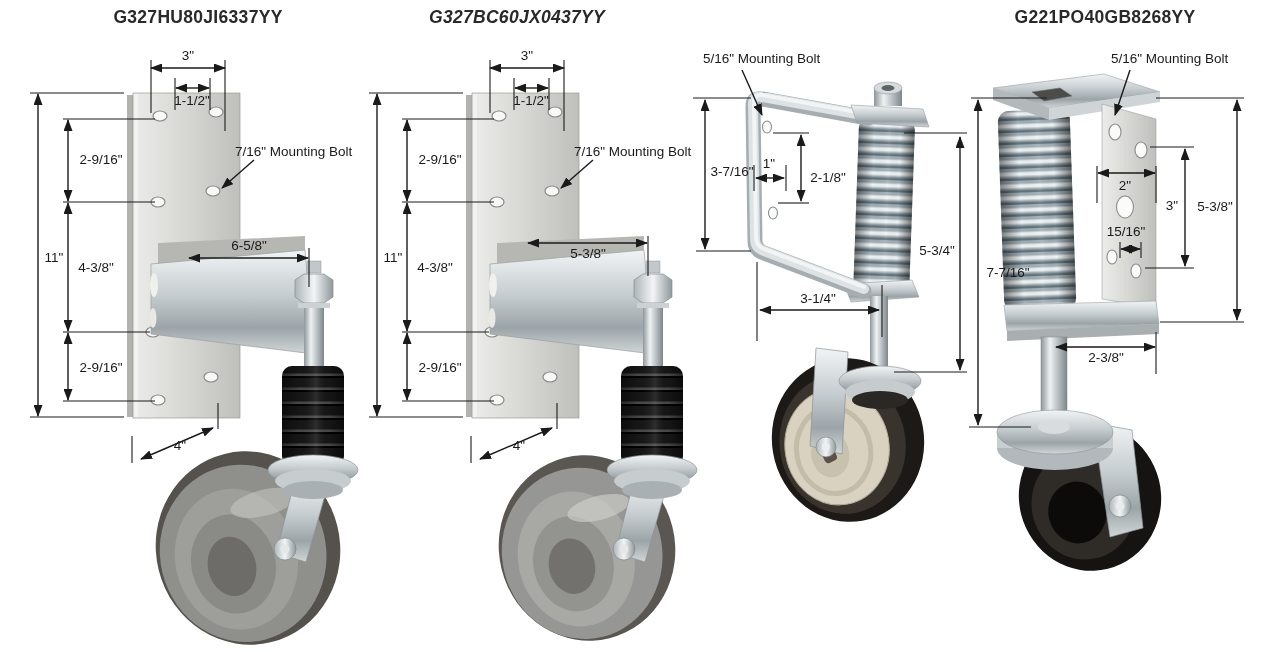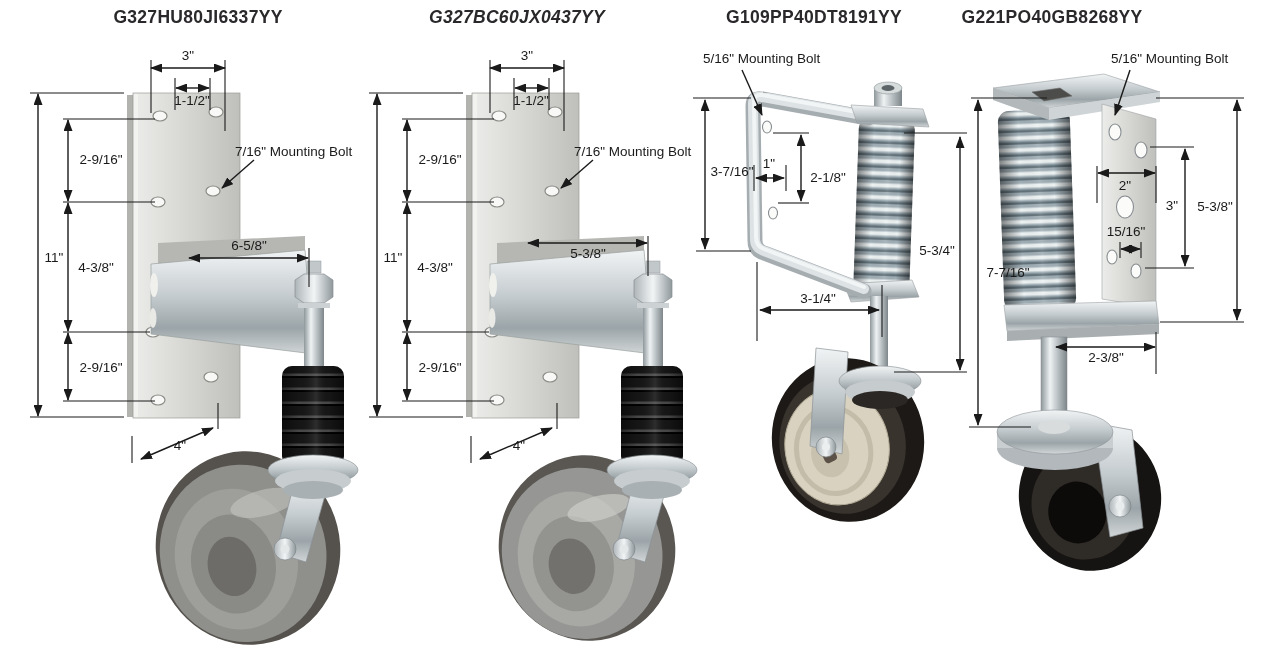--- a/index.html
+++ b/index.html
@@ -371,29 +371,28 @@
 <div class="lbl" style="left:519px;top:56px;">3"</div>
 <div class="lbl" style="left:523px;top:101px;">1-1/2"</div>
 <div class="lbl" style="left:432px;top:160px;">2-9/16"</div>
 <div class="lbl" style="left:385px;top:258px;">11"</div>
 <div class="lbl" style="left:427px;top:268px;">4-3/8"</div>
 <div class="lbl" style="left:432px;top:368px;">2-9/16"</div>
 <div class="lbl" style="left:580px;top:254px;">5-3/8"</div>
 <div class="lbl" style="left:511px;top:446px;">4"</div>
 <div class="lbl la" style="left:566px;top:152px;">7/16" Mounting Bolt</div>
 
-<div class="ptitle" style="left:806px;top:17px;">G109PP40DT8191YY</div>
 <div class="lbl la" style="left:695px;top:59px;">5/16" Mounting Bolt</div>
 <div class="lbl" style="left:724px;top:172px;">3-7/16"</div>
 <div class="lbl" style="left:761px;top:164px;">1"</div>
 <div class="lbl" style="left:820px;top:178px;">2-1/8"</div>
 <div class="lbl" style="left:929px;top:251px;">5-3/4"</div>
 <div class="lbl" style="left:810px;top:299px;">3-1/4"</div>
 
-<div class="ptitle" style="left:1044px;top:17px;text-align:center;">G221PO40GB8268YY</div>
+<div class="ptitle" style="left:1097px;top:17px;text-align:center;">G221PO40GB8268YY</div>
 <div class="lbl la" style="left:1103px;top:59px;">5/16" Mounting Bolt</div>
 <div class="lbl" style="left:1000px;top:273px;">7-7/16"</div>
 <div class="lbl" style="left:1117px;top:186px;">2"</div>
 <div class="lbl" style="left:1164px;top:206px;">3"</div>
 <div class="lbl" style="left:1207px;top:207px;">5-3/8"</div>
 <div class="lbl" style="left:1118px;top:232px;">15/16"</div>
 <div class="lbl" style="left:1098px;top:358px;">2-3/8"</div>
 
 </div>
 

